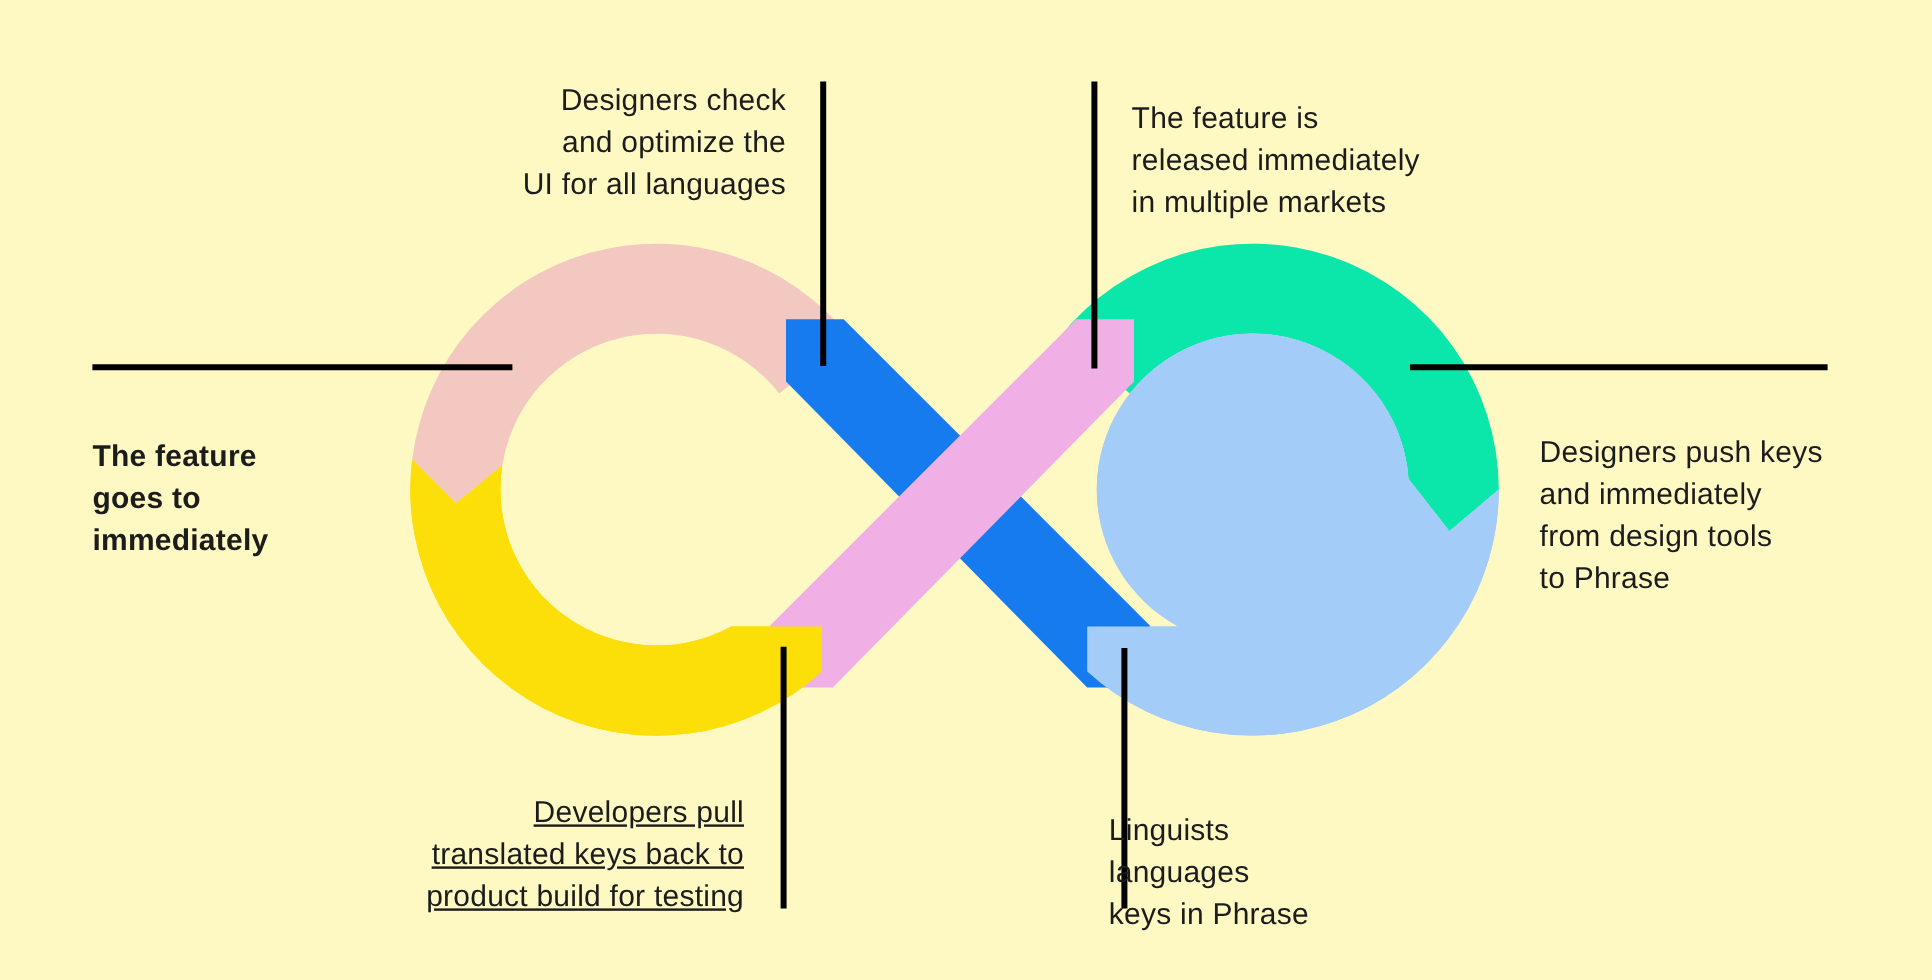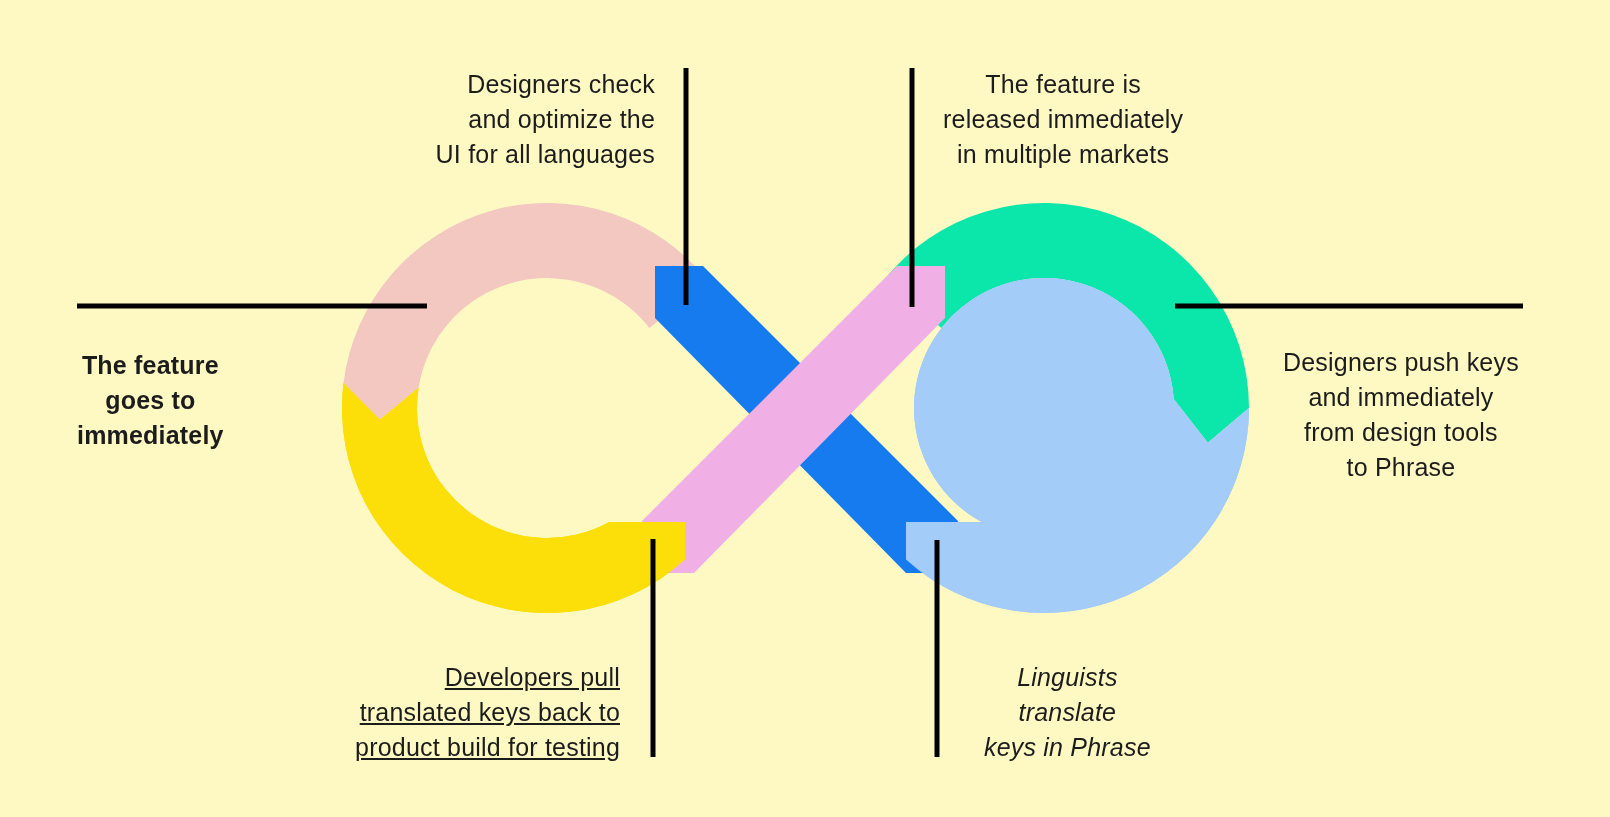--- a/index.html
+++ b/index.html
@@ -14,28 +14,28 @@
   .label{
     position:absolute;
     font-size:25px;
     line-height:35px;
     font-weight:400;
     color:#1c1c1c;
     letter-spacing:0.2px;
     white-space:nowrap;
   }
   .label.align-right{text-align:right;}
-  .label.align-left{text-align:center;}
+  .label.align-left{text-align:left;margin-top:15px;}
   
   #lbl-top-left    {top:67px;  right:955px;}
   #lbl-top-right   {top:67px;  left:943px;}
   #lbl-left        {top:348px; left:77px;font-weight:bold;}
   #lbl-right       {top:345px; left:1283px;}
   #lbl-bottom-left {top:660px; right:990px;text-decoration:underline;}
-  #lbl-bottom-right{top:660px; left:984px;font-style:italic;}
+  #lbl-bottom-right{top:660px; left:924px;}
 </style>
 </head>
 <body>
 
 <div class="stage">
 
   <svg width="1610" height="817" viewBox="0 0 1610 817">
 
     <path d="M 708.5 281.8
              A 205 205 0 0 0 343.5 383
@@ -121,17 +121,17 @@
   </div>
 
   <div class="label align-right" id="lbl-bottom-left">
     <div>Developers pull</div>
     <div>translated keys back to</div>
     <div>product build for testing</div>
   </div>
 
   <div class="label align-left" id="lbl-bottom-right">
     <div>Linguists</div>
-    <div>translate</div>
+    <div>languages</div>
     <div>keys in Phrase</div>
   </div>
 
 </div>
 
 </body></html>

